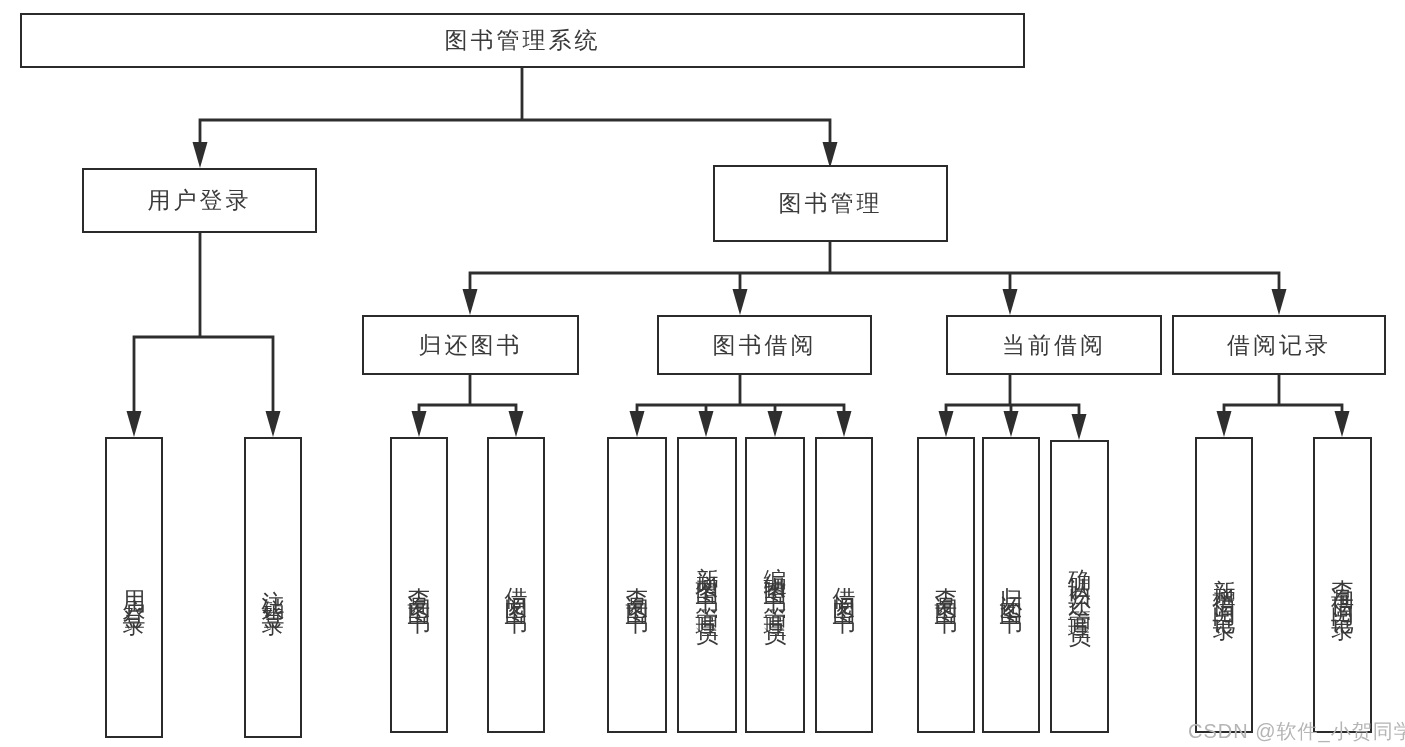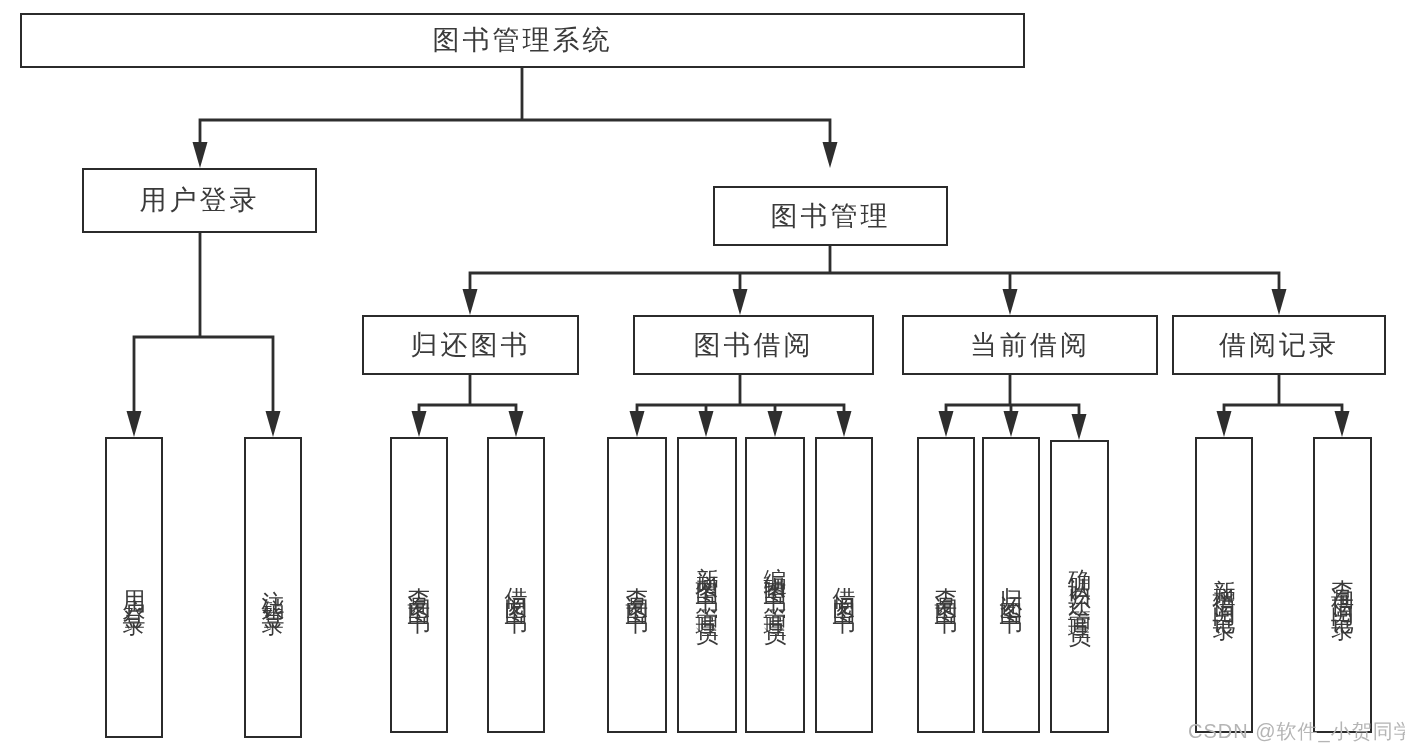--- a/index.html
+++ b/index.html
@@ -12,21 +12,21 @@
   }
   .edges{position:absolute;left:0;top:0;width:1405px;height:747px;}
   .nbox{
     position:absolute;
     box-sizing:border-box;
     border:2.5px solid #2b2b2b;
     background:#ffffff;
     display:flex;
     align-items:center;
     justify-content:center;
-    font-size:27px;
+    font-size:23px;
     color:#3a3a3a;
     letter-spacing:3px;
     text-align:center;
     line-height:1;
   }
   .v{
     writing-mode:vertical-rl;
     text-orientation:mixed;
     letter-spacing:8px;
     font-size:23px;
@@ -99,25 +99,25 @@
       <polygon points="1003.5,411 1018.5,411 1011,437"></polygon>
       <polygon points="1071.5,414 1086.5,414 1079,440"></polygon>
       <polygon points="1216.5,411 1231.5,411 1224,437"></polygon>
       <polygon points="1334.5,411 1349.5,411 1342,437"></polygon>
     </g>
   </svg>
 
   <div class="nbox" style="left:20px;top:13px;width:1005px;height:55px">图书管理系统</div>
 
   <div class="nbox" style="left:82px;top:168px;width:235px;height:65px">用户登录</div>
-  <div class="nbox" style="left:713px;top:186px;width:235px;height:60px">图书管理</div>
+  <div class="nbox" style="left:713px;top:165px;width:235px;height:77px">图书管理</div>
 
   <div class="nbox" style="left:362px;top:315px;width:217px;height:60px">归还图书</div>
-  <div class="nbox" style="left:633px;top:315px;width:241px;height:60px">图书借阅</div>
-  <div class="nbox" style="left:902px;top:315px;width:256px;height:60px">当前借阅</div>
+  <div class="nbox" style="left:657px;top:315px;width:215px;height:60px">图书借阅</div>
+  <div class="nbox" style="left:946px;top:315px;width:216px;height:60px">当前借阅</div>
   <div class="nbox" style="left:1172px;top:315px;width:214px;height:60px">借阅记录</div>
 
   <div class="nbox v" style="left:105px;top:437px;width:58px;height:301px">用户登录</div>
   <div class="nbox v" style="left:244px;top:437px;width:58px;height:301px">注销登录</div>
 
   <div class="nbox v" style="left:390px;top:437px;width:58px;height:296px">查询图书</div>
   <div class="nbox v" style="left:487px;top:437px;width:58px;height:296px">借阅图书</div>
 
   <div class="nbox v" style="left:607px;top:437px;width:60px;height:296px">查询图书</div>
   <div class="nbox v" style="left:677px;top:437px;width:60px;height:296px">新增图书（管理员）</div>

